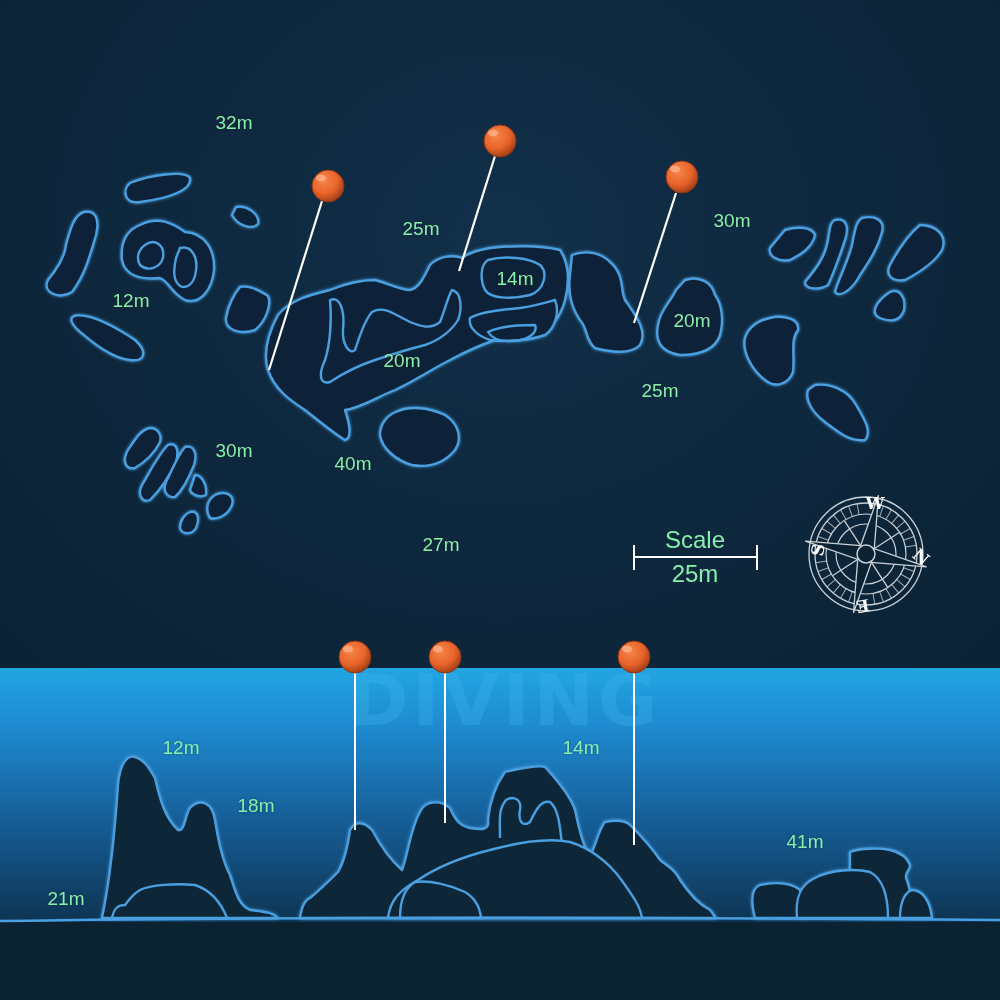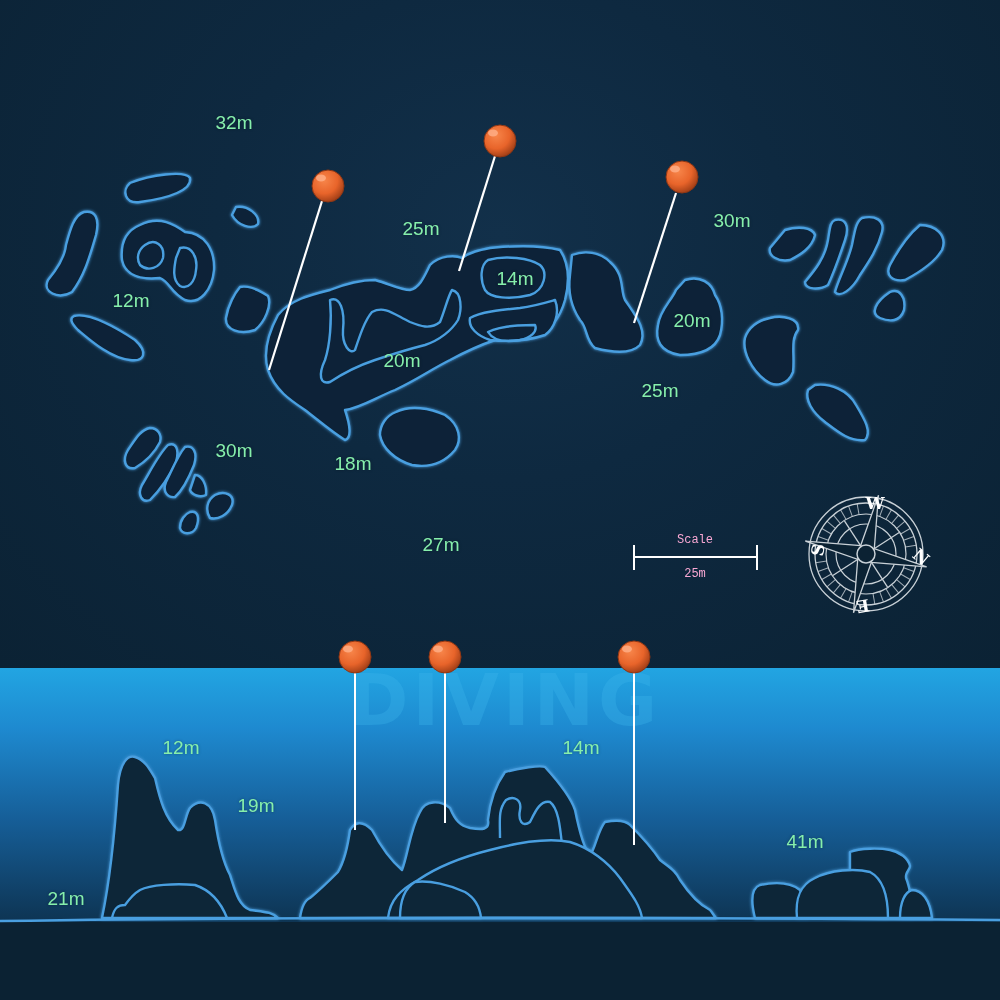--- a/index.html
+++ b/index.html
@@ -22,22 +22,22 @@
     position: absolute; left: 0; top: 922px; width: 1000px; height: 78px;
     background: #0b2233;
   }
   svg { position: absolute; left: 0; top: 0; }
   .label {
     position: absolute; color: #86efac; font-size: 19px;
     white-space: nowrap; transform: translate(-50%, -50%);
     text-shadow: 0 0 3px rgba(0,0,0,0.35);
   }
   .scale-title, .scale-value {
-    position: absolute; color: #f9a8d4; font-size: 12px;
-    transform: translate(-50%, -50%); white-space: nowrap; font-family: Liberation Mono, monospace;
+    position: absolute; color: #86efac; font-size: 24px;
+    transform: translate(-50%, -50%); white-space: nowrap;
   }
   .watermark {
     position: absolute; left: 505px; top: 700px; transform: translate(-50%, -50%);
     font-size: 72px; font-weight: bold; color: rgba(60,180,235,0.35);
     letter-spacing: 4px; font-family: "DejaVu Sans", sans-serif;
   }
 </style>
 </head>
 <body>
 
@@ -212,25 +212,25 @@
 
   <div class="label" style="left:234px;top:123px">32m</div>
   <div class="label" style="left:421px;top:229px">25m</div>
   <div class="label" style="left:732px;top:221px">30m</div>
   <div class="label" style="left:515px;top:279px">14m</div>
   <div class="label" style="left:131px;top:301px">12m</div>
   <div class="label" style="left:692px;top:321px">20m</div>
   <div class="label" style="left:402px;top:361px">20m</div>
   <div class="label" style="left:660px;top:391px">25m</div>
   <div class="label" style="left:234px;top:451px">30m</div>
-  <div class="label" style="left:353px;top:464px">18m</div>
+  <div class="label" style="left:353px;top:464px">40m</div>
   <div class="label" style="left:441px;top:545px">27m</div>
 
   <div class="scale-title" style="left:695px;top:540px">Scale</div>
   <div class="scale-value" style="left:695px;top:574px">25m</div>
 
   <div class="label" style="left:181px;top:748px">12m</div>
-  <div class="label" style="left:256px;top:806px">19m</div>
+  <div class="label" style="left:256px;top:806px">18m</div>
   <div class="label" style="left:66px;top:899px">21m</div>
   <div class="label" style="left:581px;top:748px">14m</div>
   <div class="label" style="left:805px;top:842px">41m</div>
 
 </div>
 
 </body></html>

